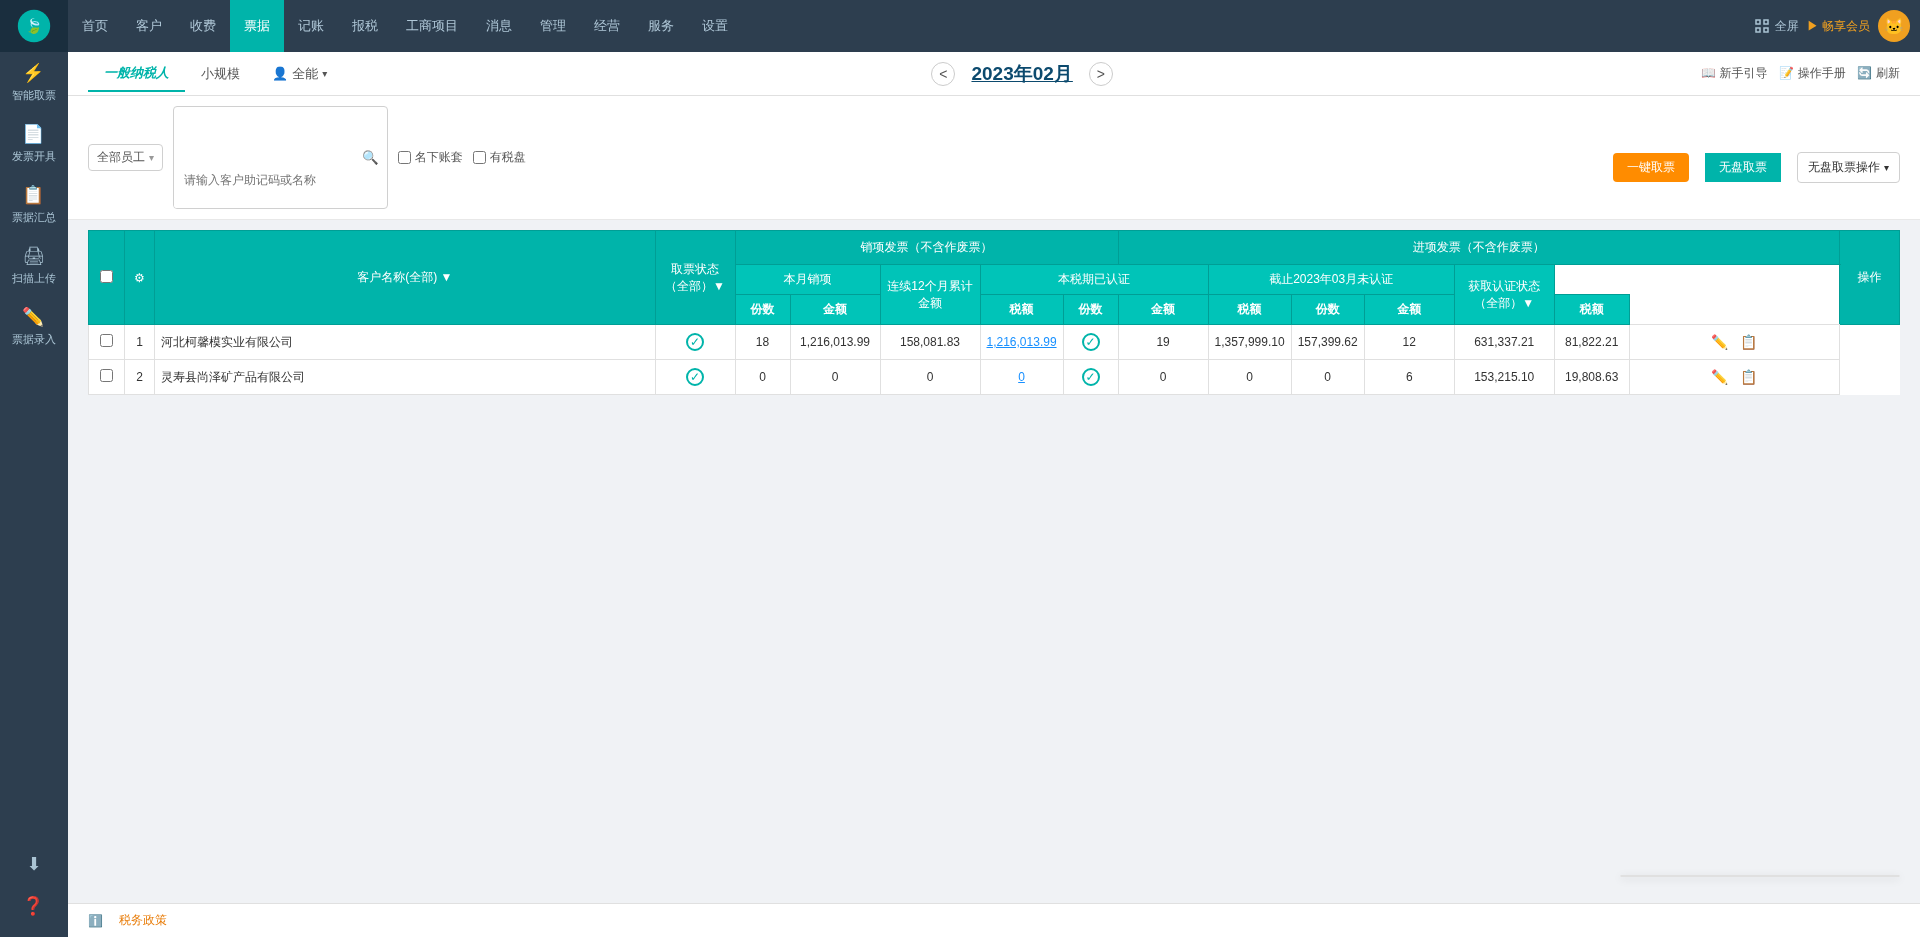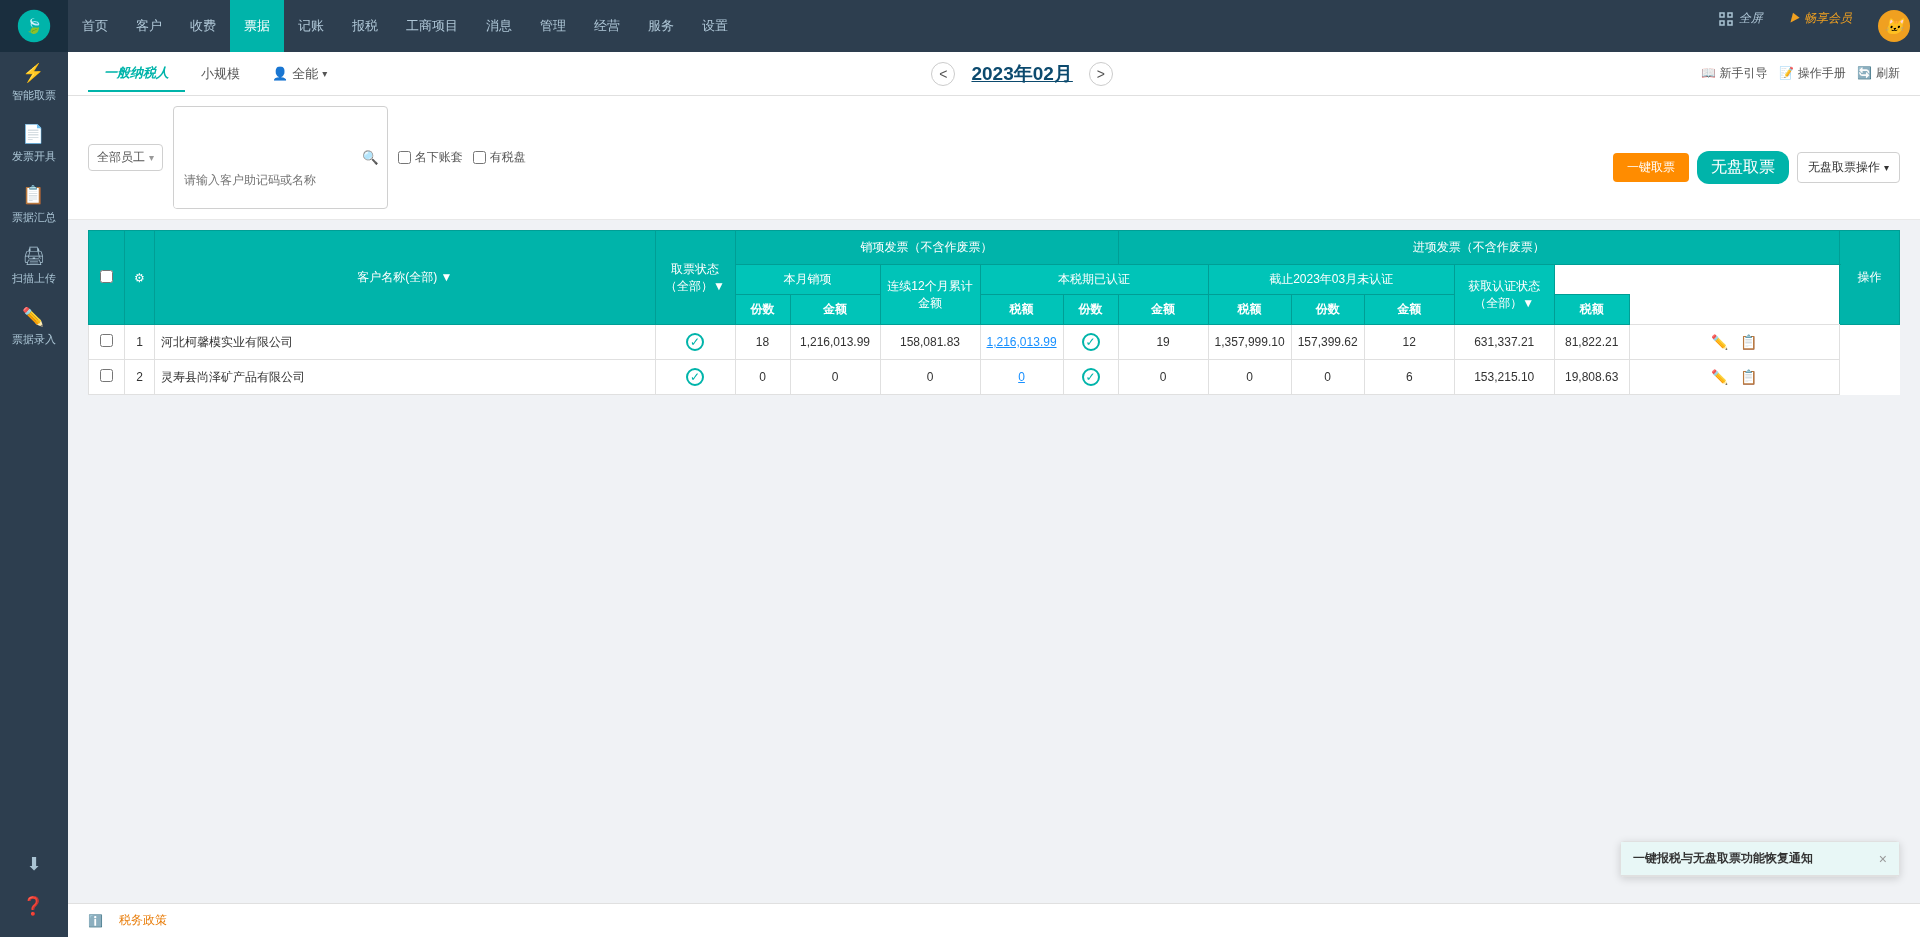--- a/index.html
+++ b/index.html
@@ -73,25 +73,24 @@
       padding: 0 14px;
       height: 52px;
       display: flex;
       align-items: center;
       cursor: pointer;
       font-size: 13px;
     }
     .nav-item.active { color: #fff; background: #00b4aa; }
     .top-nav-right {
       display: flex;
-      align-items: flex-start;
-      gap: 26px;
+      align-items: center;
+      gap: 8px;
       color: #b0c8d8;
       font-size: 12px;
-      font-style: italic;
     }
     .top-nav-right .btn-text {
       cursor: pointer;
       color: #b0c8d8;
       font-size: 12px;
     }
     .avatar {
       width: 32px;
       height: 32px;
       border-radius: 50%;
@@ -224,40 +223,40 @@
       align-items: center;
       gap: 4px;
       font-size: 12px;
       color: #555;
       cursor: pointer;
     }
     .toolbar-right {
       margin-left: auto;
       display: flex;
       align-items: center;
-      gap: 8px;
+      gap: 16px;
       margin-top: 20px;
     }
     .btn-primary {
       background: #ff8c00;
       color: #fff;
       border: none;
       padding: 6px 14px;
       border-radius: 4px;
       cursor: pointer;
       font-size: 12px;
     }
     .btn-default {
       background: #00b4aa;
       color: #fff;
       border: none;
       padding: 6px 14px;
-      border-radius: 12px;
-      cursor: pointer;
-      font-size: 16px;
+      border-radius: 0;
+      cursor: pointer;
+      font-size: 12px;
     }
     .btn-more {
       background: #fff;
       color: #333;
       border: 1px solid #d0d0d0;
       padding: 6px 10px;
       border-radius: 4px;
       cursor: pointer;
       font-size: 12px;
       display: flex;
@@ -597,17 +596,13 @@
     </div>
 
     <div class="bottom-bar">
       <span>ℹ️</span>
       <span style="color:#e87c08;cursor:pointer;margin-left:16px;">税务政策</span>
     </div>
   </div>
 </div>
 
 <div class="notification-popup">
-  <div class="notification-header">
-    <span style="font-size:12px;color:#333;font-weight:bold;">一键报税与无盘取票功能恢复通知</span>
-    <span class="notification-close">×</span>
-  </div>
 </div>
 
 </body></html>

